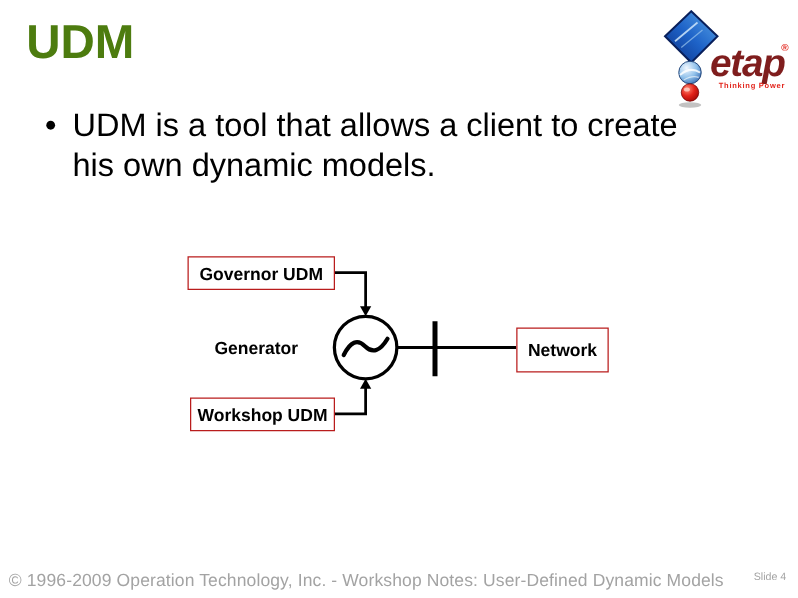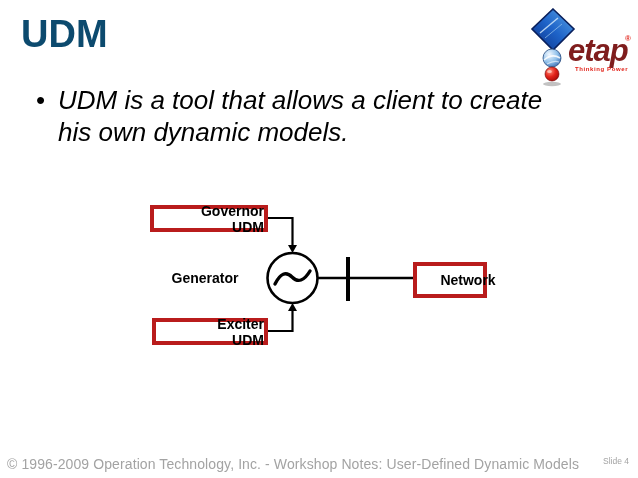--- a/index.html
+++ b/index.html
@@ -6,21 +6,21 @@
   .slide{
     position:relative;
     width:638px;height:478px;
     background:#ffffff;
     overflow:hidden;
     font-family:"Liberation Sans","DejaVu Sans",sans-serif;
   }
   .title{
     position:absolute;left:21px;top:12px;margin:0;
     font-size:38px;font-weight:bold;line-height:44px;
-    color:#0c4a6e;letter-spacing:0;
+    color:#4d7c0f;letter-spacing:0;
   }
   
   .logo{position:absolute;left:528px;top:8px;width:106px;height:82px;}
   .logo svg{position:absolute;left:0;top:0;}
   .etap-word{
     position:absolute;left:40px;top:27px;
     font-size:31px;line-height:32px;font-weight:bold;font-style:italic;
     color:#7f1d1d;letter-spacing:-1px;
   }
   .etap-reg{
@@ -32,28 +32,28 @@
     font-size:6px;font-weight:bold;color:#E2231A;letter-spacing:0.6px;
     white-space:nowrap;
   }
   
   .bullet-item{
     position:absolute;left:36px;top:84px;width:575px;
     display:flex;align-items:flex-start;
     font-size:26px;line-height:32px;color:#000;
   }
   .bullet-marker{width:22px;flex:0 0 22px;font-size:26px;line-height:32px;}
-  .bullet-text{flex:1;font-style:italic;}
+  .bullet-text{flex:1;}
   
   .diagram-lines{position:absolute;left:0;top:0;width:638px;height:478px;pointer-events:none;}
   .dbox{
-    position:absolute;background:#fff;border:4px solid #b91c1c;
+    position:absolute;background:#fff;border:1px solid #b91c1c;
     font-size:14px;font-weight:bold;color:#000;
     display:flex;align-items:center;justify-content:center;
-    box-sizing:border-box;text-align:right;padding-left:36px;
+    box-sizing:border-box;text-align:center;
   }
   .governor{left:150px;top:205px;width:118px;height:27px;}
   .exciter{left:152px;top:318px;width:116px;height:27px;}
   .network{left:413px;top:262px;width:74px;height:36px;}
   .gen-label{
     position:absolute;left:150px;top:270px;width:110px;
     font-size:14px;font-weight:bold;color:#000;text-align:center;
   }
   
   .footer-left{
@@ -124,20 +124,20 @@
 
     <circle cx="292.5" cy="278" r="25" fill="#fff" stroke="#000" stroke-width="2.6"></circle>
     <path d="M 275 284 Q 283 268 292 277 Q 301 286 310 271" fill="none" stroke="#000" stroke-width="3.4" stroke-linecap="round"></path>
 
     <line x1="317" y1="278" x2="413" y2="278" stroke="#000" stroke-width="2.4"></line>
 
     <line x1="348" y1="257" x2="348" y2="301" stroke="#000" stroke-width="4"></line>
   </svg>
 
   <div class="dbox governor">Governor UDM</div>
-  <div class="dbox exciter">Exciter UDM</div>
+  <div class="dbox exciter">Workshop UDM</div>
   <div class="dbox network">Network</div>
   <div class="gen-label">Generator</div>
 
   <div class="footer-left">© 1996-2009 Operation Technology, Inc. - Workshop Notes: User-Defined Dynamic Models</div>
   <div class="footer-right">Slide 4</div>
 
 </div>
 
 </body></html>

